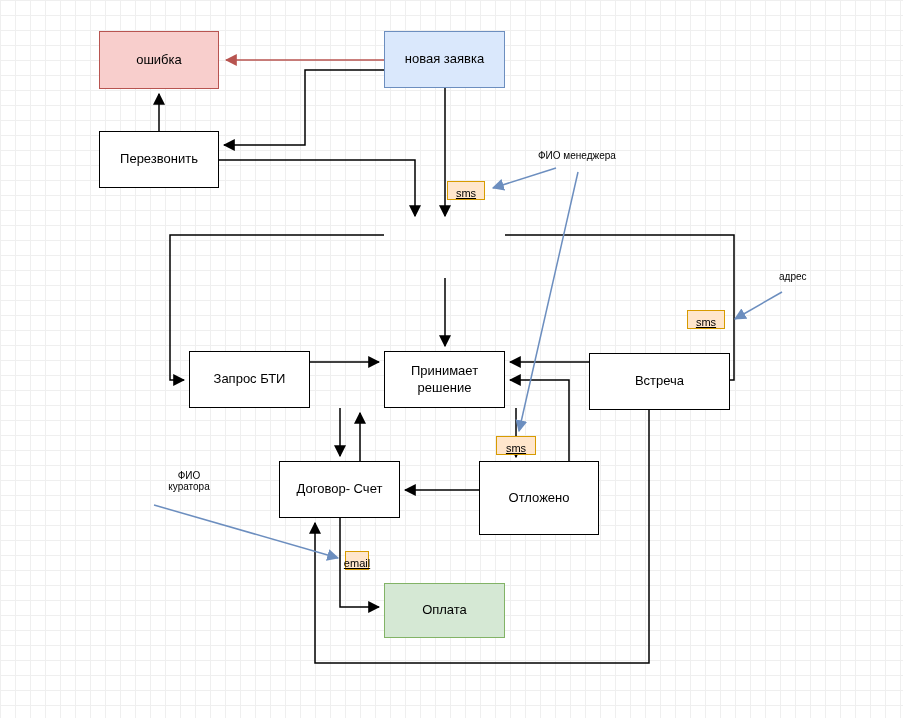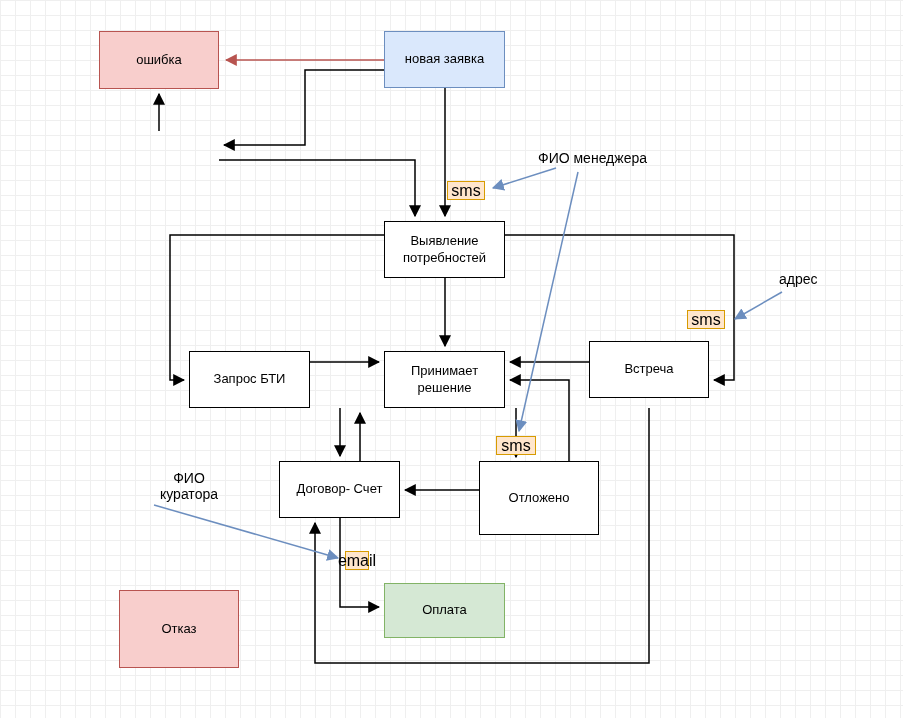--- a/index.html
+++ b/index.html
@@ -28,28 +28,29 @@
     padding:0;
     background:#ffffff;
     border:1.5px solid #000000;
   }
   .node.pink{ background:#f8cecc; border-color:#b85450; }
   .node.blue{ background:#dae8fc; border-color:#6c8ebf; }
   .node.green{ background:#d5e8d4; border-color:#82b366; }
   .badge{
     position:absolute;
     box-sizing:border-box;
-    display:flex; align-items:flex-start; justify-content:center;
-    font-size:16px;
+    display:flex; align-items:flex-end; justify-content:center;
+    font-size:11px;
     background:#ffe6cc;
     border:1px solid #d79b00;
+    text-decoration:underline;
   }
   .annotation{
     position:absolute;
-    font-size:14px;
+    font-size:10px;
     text-align:center;
     white-space:nowrap;
     padding-left:41px;
   }
   .annotation.wrap{ white-space:normal; }
 </style>
 </head>
 <body>
 
 <div id="canvas">
@@ -93,52 +94,49 @@
   </svg>
 
   <div class="node pink" style="left:99px;top:31px;width:120px;height:58px">
     <span>ошибка</span>
   </div>
 
   <div class="node blue" style="left:384px;top:31px;width:121px;height:57px">
     <span>новая заявка</span>
   </div>
 
+  <div class="node" style="left:99px;top:131px;width:120px;height:57px">
+    <span>Перезвонить</span>
+  </div>
 
-  <div class="node" style="left:384px;top:221px;width:121px;height:57px">
-    <span>Выявление потребностей</span>
-  </div>
 
   <div class="node" style="left:189px;top:351px;width:121px;height:57px">
     <span>Запрос БТИ</span>
   </div>
 
   <div class="node" style="left:384px;top:351px;width:121px;height:57px">
     <span>Принимает решение</span>
   </div>
 
-  <div class="node" style="left:589px;top:341px;width:120px;height:57px">
+  <div class="node" style="left:589px;top:353px;width:141px;height:57px">
     <span>Встреча</span>
   </div>
 
   <div class="node" style="left:279px;top:461px;width:121px;height:57px">
     <span>Договор- Счет</span>
   </div>
 
   <div class="node" style="left:479px;top:461px;width:120px;height:74px">
     <span>Отложено</span>
   </div>
 
   <div class="node green" style="left:384px;top:583px;width:121px;height:55px">
     <span>Оплата</span>
   </div>
 
-  <div class="node pink" style="left:119px;top:590px;width:120px;height:78px">
-    <span>Отказ</span>
-  </div>
 
   <div class="badge" style="left:447px;top:181px;width:38px;height:19px">
     <span>sms</span>
   </div>
 
   <div class="badge" style="left:687px;top:310px;width:38px;height:19px">
     <span>sms</span>
   </div>
 
   <div class="badge" style="left:496px;top:436px;width:40px;height:19px">

